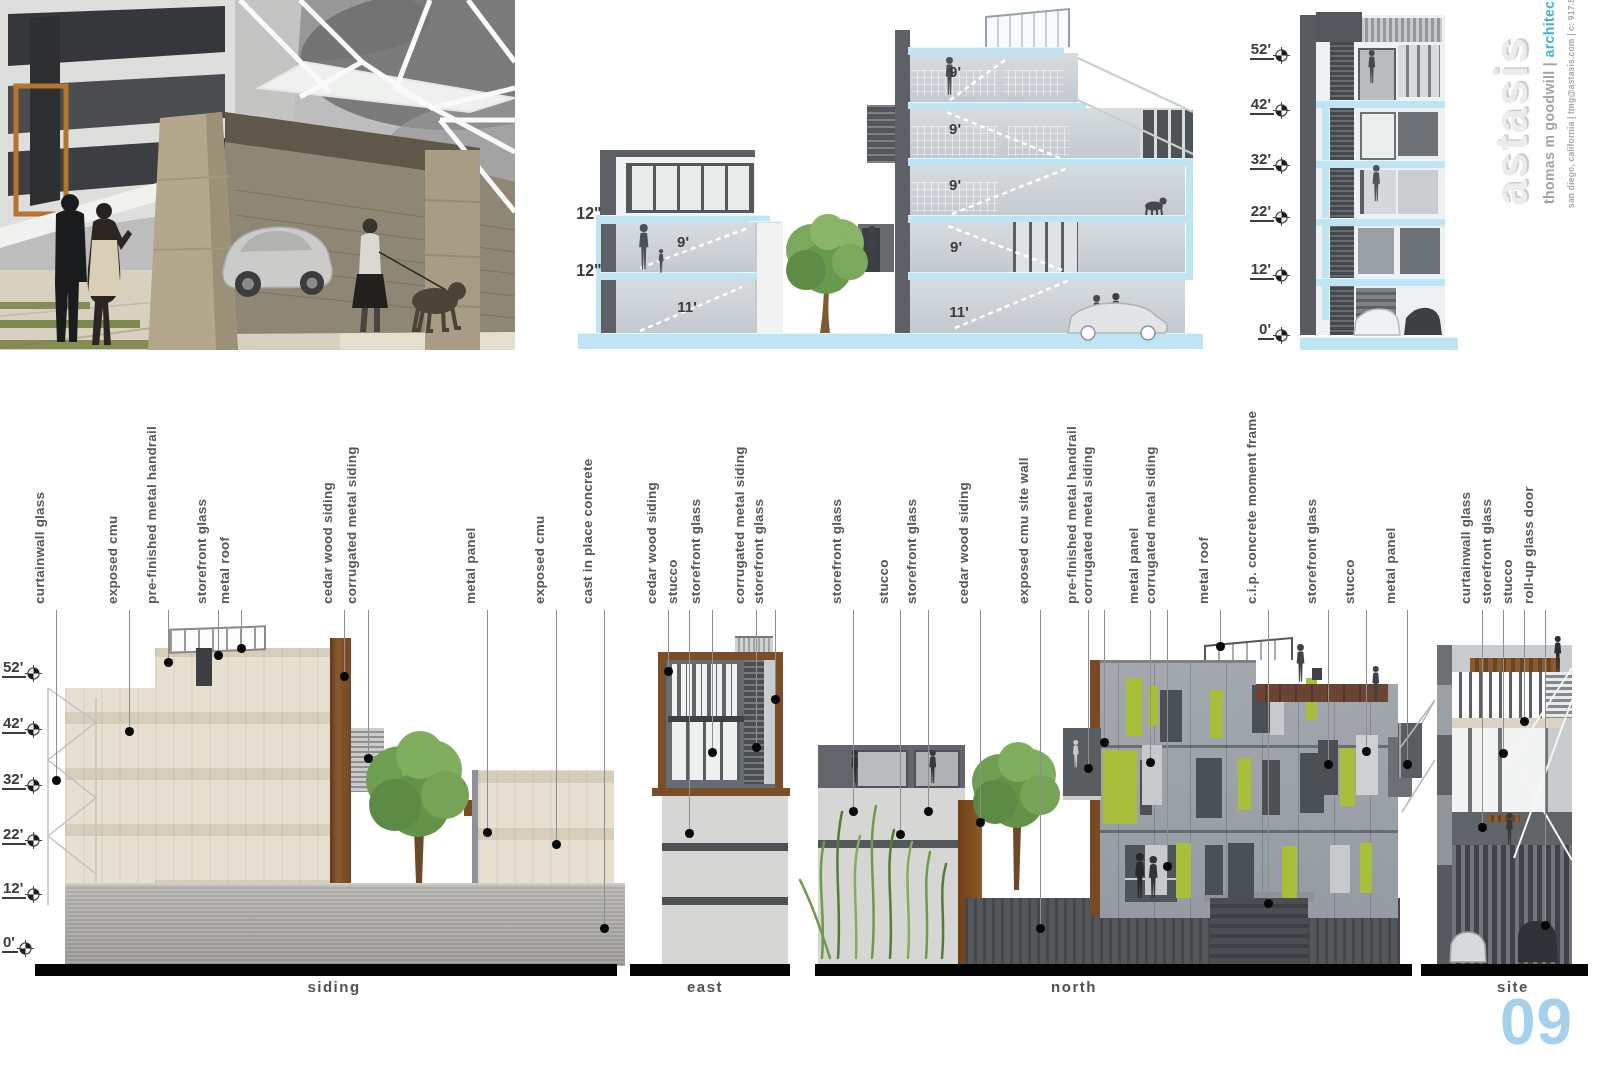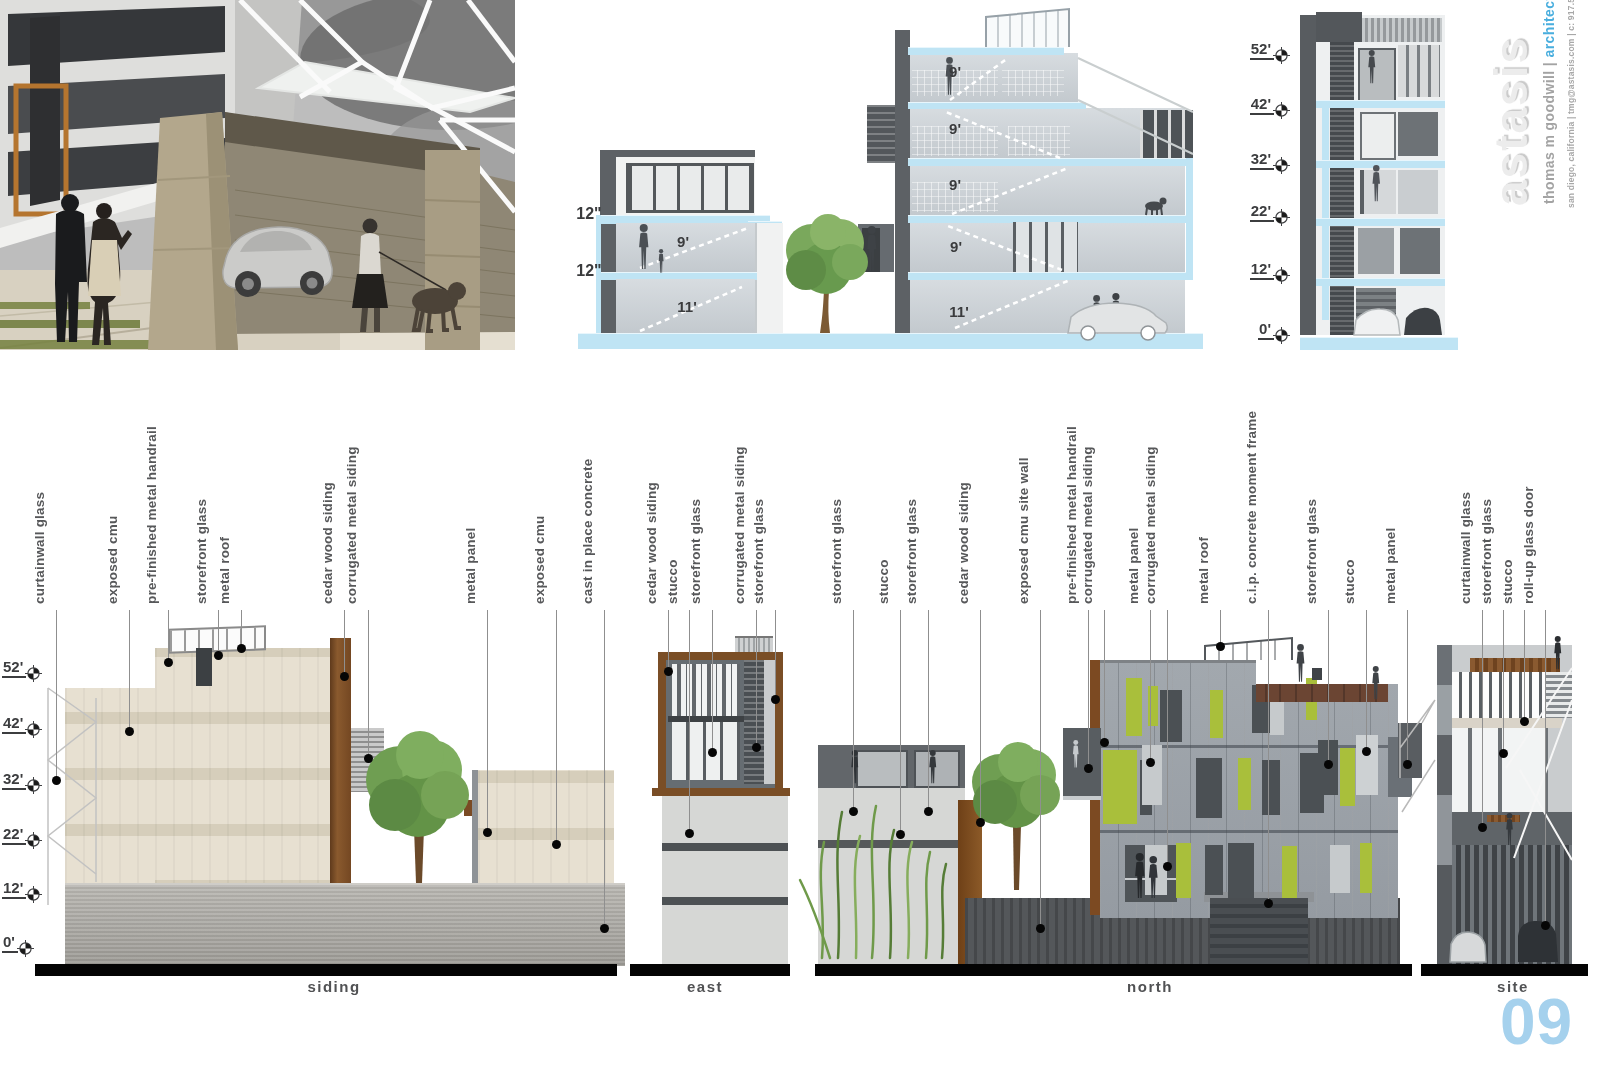--- a/index.html
+++ b/index.html
@@ -592,21 +592,21 @@
       <div class="co-line" style="left:712px;top:610px;height:142px"></div>
       <div class="co-dot" style="left:707.5px;top:747.5px"></div>
       <div class="co-label" style="left:704px;top:587px">storefront glass</div>
       <div class="co-line" style="left:756px;top:610px;height:137px"></div>
       <div class="co-dot" style="left:751.5px;top:742.5px"></div>
       <div class="co-label" style="left:748px;top:587px">corrugated metal siding</div>
       <div class="co-line" style="left:775px;top:610px;height:89px"></div>
       <div class="co-dot" style="left:770.5px;top:694.5px"></div>
       <div class="co-label" style="left:767px;top:587px">storefront glass</div>
       <div class="elev-bar" style="left:815px;width:597px"></div>
-      <div class="elev-title" style="left:1150px">north</div>
+      <div class="elev-title" style="left:1074px">north</div>
       <div class="co-line" style="left:853px;top:610px;height:201px"></div>
       <div class="co-dot" style="left:848.5px;top:806.5px"></div>
       <div class="co-label" style="left:845px;top:587px">storefront glass</div>
       <div class="co-line" style="left:900px;top:610px;height:224px"></div>
       <div class="co-dot" style="left:895.5px;top:829.5px"></div>
       <div class="co-label" style="left:892px;top:587px">stucco</div>
       <div class="co-line" style="left:928px;top:610px;height:201px"></div>
       <div class="co-dot" style="left:923.5px;top:806.5px"></div>
       <div class="co-label" style="left:920px;top:587px">storefront glass</div>
       <div class="co-line" style="left:980px;top:610px;height:212px"></div>

